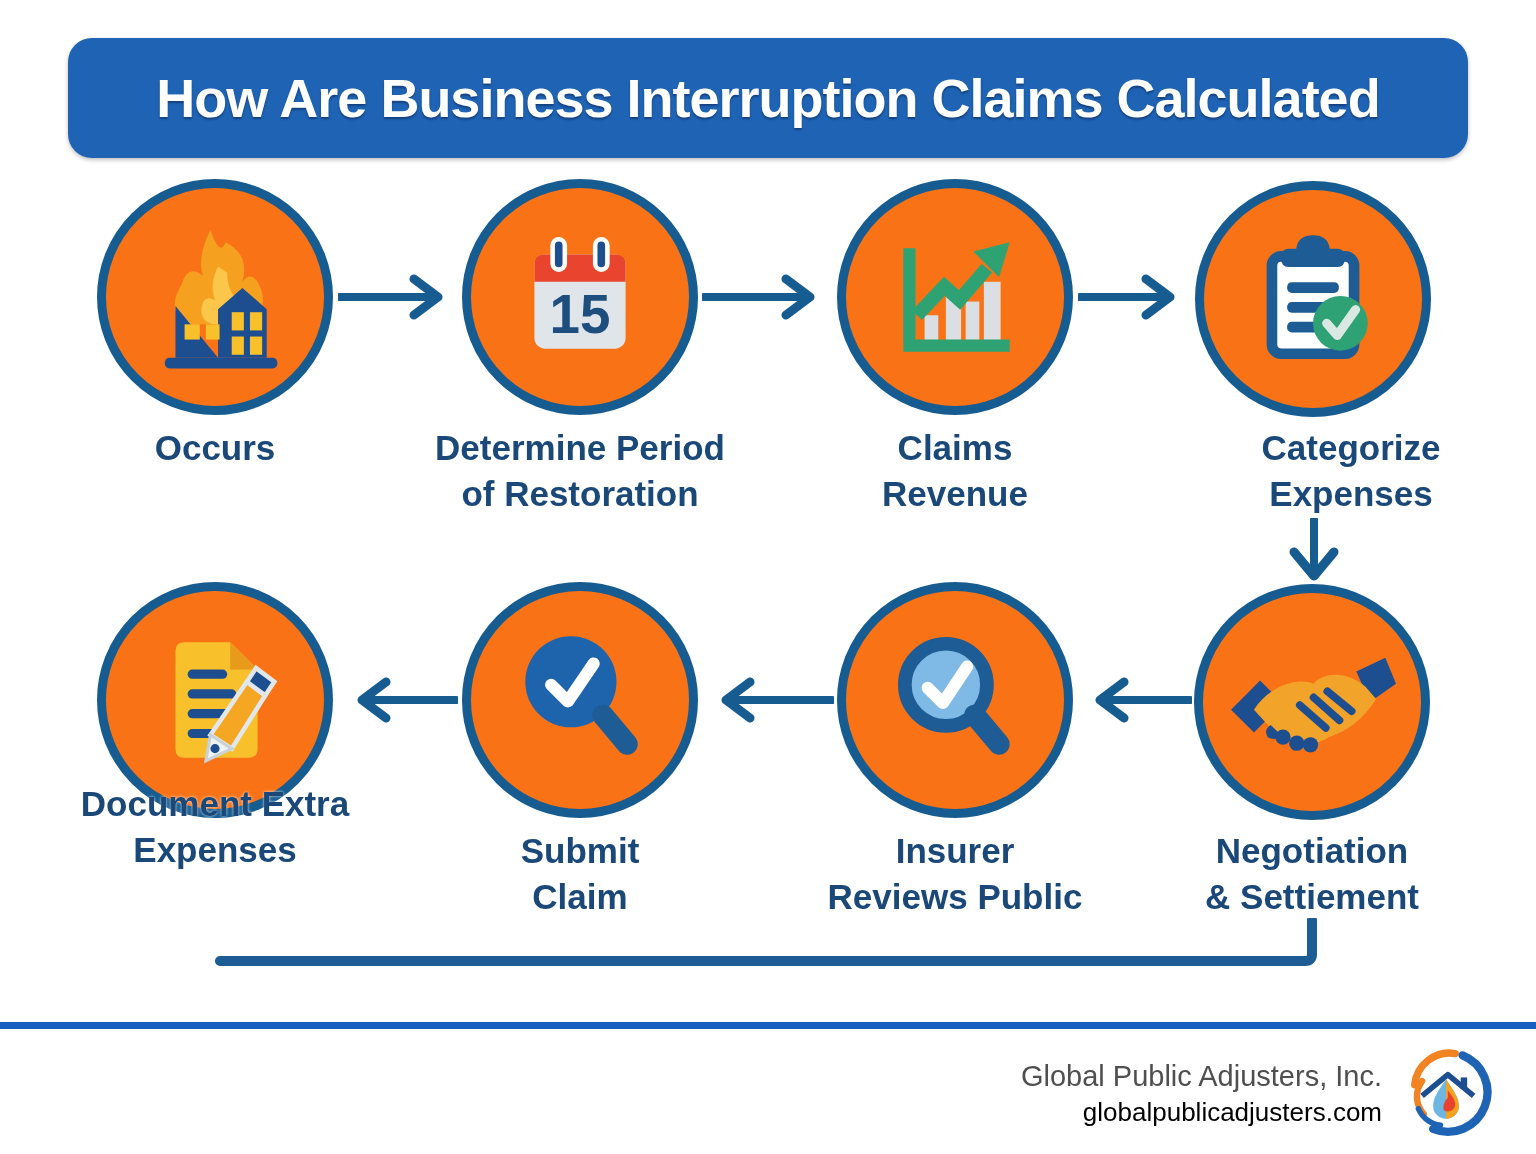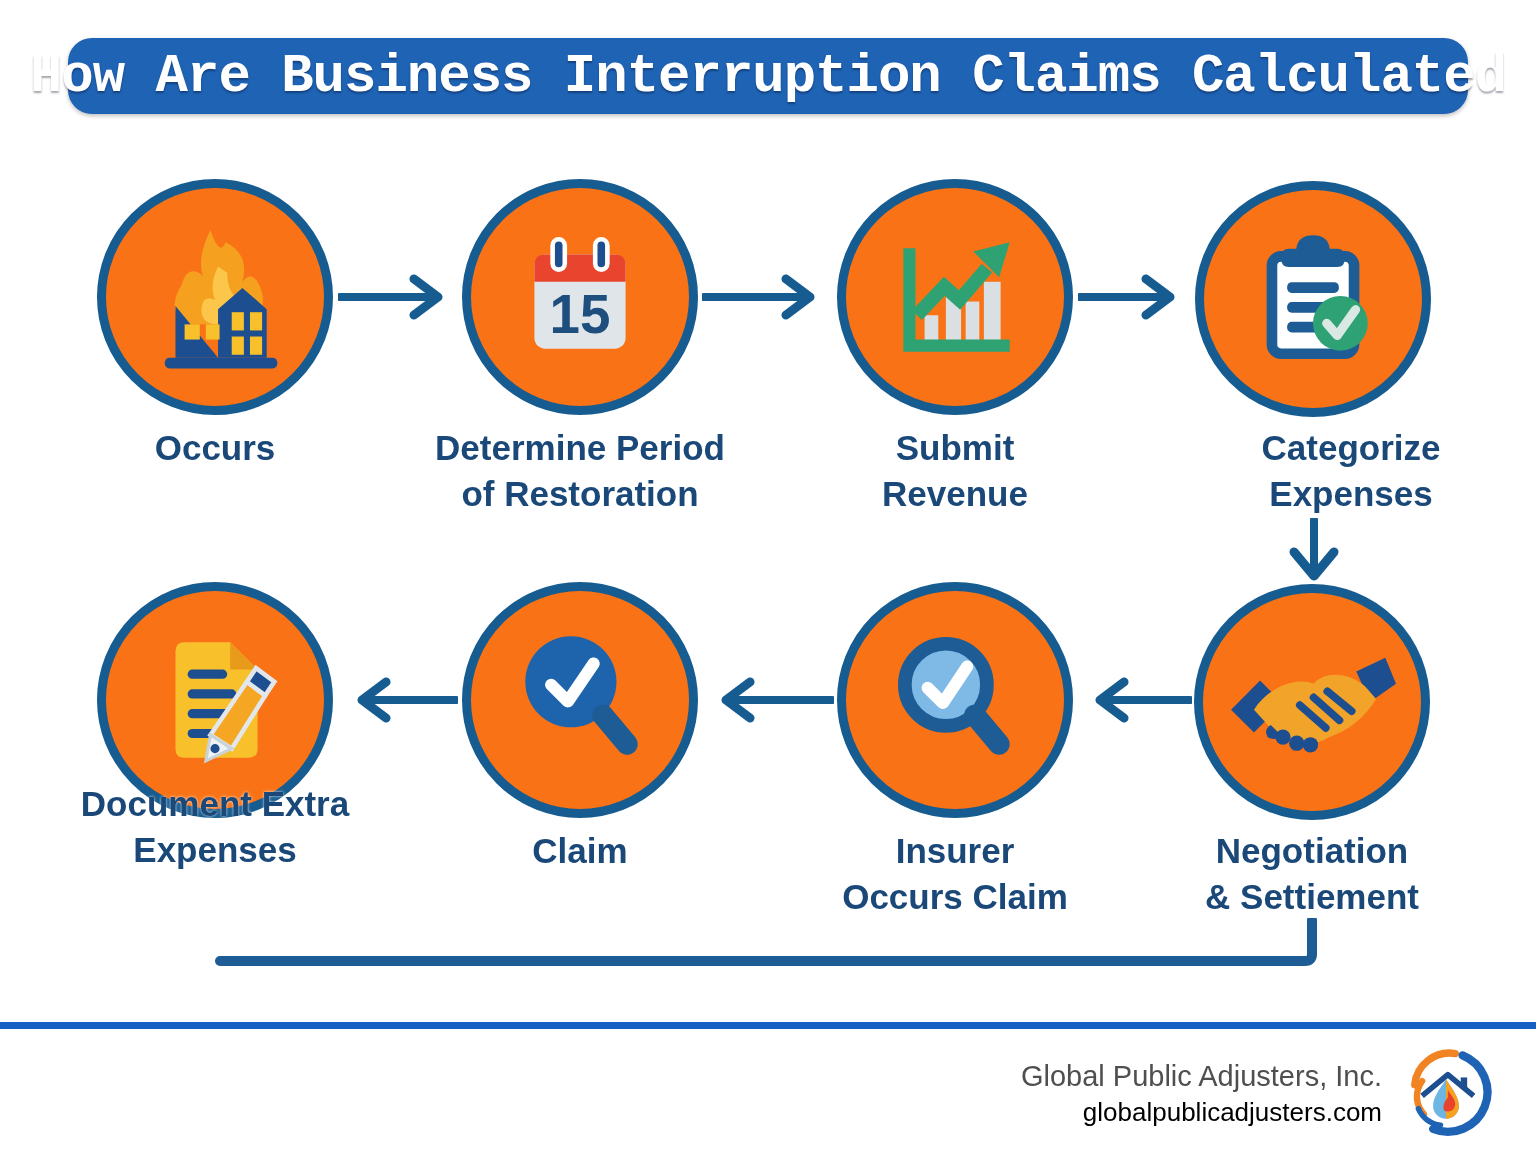--- a/index.html
+++ b/index.html
@@ -16,26 +16,25 @@
   .page{
     position:relative;
     width:1536px;
     height:1154px;
     background:#ffffff;
     overflow:hidden;
   }
   .title-bar{
     position:absolute;
     left:68px; top:38px;
-    width:1400px; height:76px;
+    width:1400px; height:120px;
     background:var(--titleblue);
     border-radius:24px;
     display:flex; align-items:center; justify-content:center;
     box-shadow:0 2px 4px rgba(0,0,0,0.25);
-    font-family:Liberation Mono, monospace;
   }
   .title-bar h1{
     color:#ffffff;
     font-size:54px;
     font-weight:700;
     letter-spacing:-1px;
     white-space:nowrap;
     text-shadow:0 2px 2px rgba(0,0,30,0.35);
   }
   .step{position:absolute;}
@@ -149,21 +148,21 @@
         <rect x="44" y="48" width="10" height="34" fill="#D9DFE2"></rect>
         <rect x="57" y="53" width="9" height="29" fill="#D9DFE2"></rect>
         <rect x="69" y="40" width="11" height="42" fill="#D9DFE2"></rect>
         <path d="M20 18 L20 82 L86 82" fill="none" stroke="#2EA273" stroke-width="8"></path>
         <path d="M25 62 L43 43 L53 52 L71 31" fill="none" stroke="#2EA273" stroke-width="9" stroke-linejoin="miter"></path>
         <polygon points="62,20 86,14 79,37" fill="#2EA273"></polygon>
       </svg>
     </div>
   </div>
   <div class="label l3">
-    <div>Submit</div>
+    <div>Claims</div>
     <div>Revenue</div>
   </div>
 
   <div class="step s4">
     <div class="circle">
       <svg width="152" height="152" viewBox="0 0 100 100">
         <rect x="23" y="22" width="54" height="64" rx="6" fill="#ffffff" stroke="#1D5C94" stroke-width="7"></rect>
         <path d="M50 8 Q60 8 61 17 L66 17 Q71 17 71 23 Q71 29 66 29 L34 29 Q29 29 29 23 Q29 17 34 17 L39 17 Q40 8 50 8 Z" fill="#1D5C94"></path>
         <rect x="33" y="39" width="34" height="7" rx="3" fill="#1D5C94"></rect>
         <rect x="33" y="52" width="30" height="7" rx="3" fill="#1D5C94"></rect>
@@ -203,33 +202,34 @@
     <div class="circle">
       <svg width="152" height="152" viewBox="0 0 100 100">
         <circle cx="44" cy="40" r="27" fill="#7FB9E6" stroke="#1D5C94" stroke-width="9"></circle>
         <path d="M32 42 L42 52 L58 28" fill="none" stroke="#ffffff" stroke-width="8" stroke-linecap="round" stroke-linejoin="round"></path>
         <path d="M63 60 L79 79" stroke="#1D5C94" stroke-width="14" stroke-linecap="round"></path>
       </svg>
     </div>
   </div>
   <div class="label l6">
     <div>Insurer</div>
-    <div>Occurs Claim</div>
+    <div>Reviews Public</div>
   </div>
 
   <div class="step s7">
     <div class="circle">
       <svg width="152" height="152" viewBox="0 0 100 100">
         <circle cx="44" cy="38" r="30" fill="#1D64AD"></circle>
         <path d="M31 40 L42 51 L59 26" fill="none" stroke="#ffffff" stroke-width="8" stroke-linecap="round" stroke-linejoin="round"></path>
         <path d="M65 60 L81 79" stroke="#1D5C94" stroke-width="14" stroke-linecap="round"></path>
       </svg>
     </div>
   </div>
   <div class="label l7">
+    <div>Submit</div>
     <div>Claim</div>
   </div>
 
   <div class="step s8">
     <div class="circle">
       <svg width="152" height="152" viewBox="0 0 100 100">
         <path d="M24 18 Q24 12 30 12 L60 12 L78 30 L78 82 Q78 88 72 88 L30 88 Q24 88 24 82 Z" fill="#F8C12C"></path>
         <path d="M60 12 L60 30 L78 30 Z" fill="#E89A1B"></path>
         <rect x="32" y="30" width="26" height="6" rx="3" fill="#1D4E8F"></rect>
         <rect x="32" y="43" width="32" height="6" rx="3" fill="#1D4E8F"></rect>

